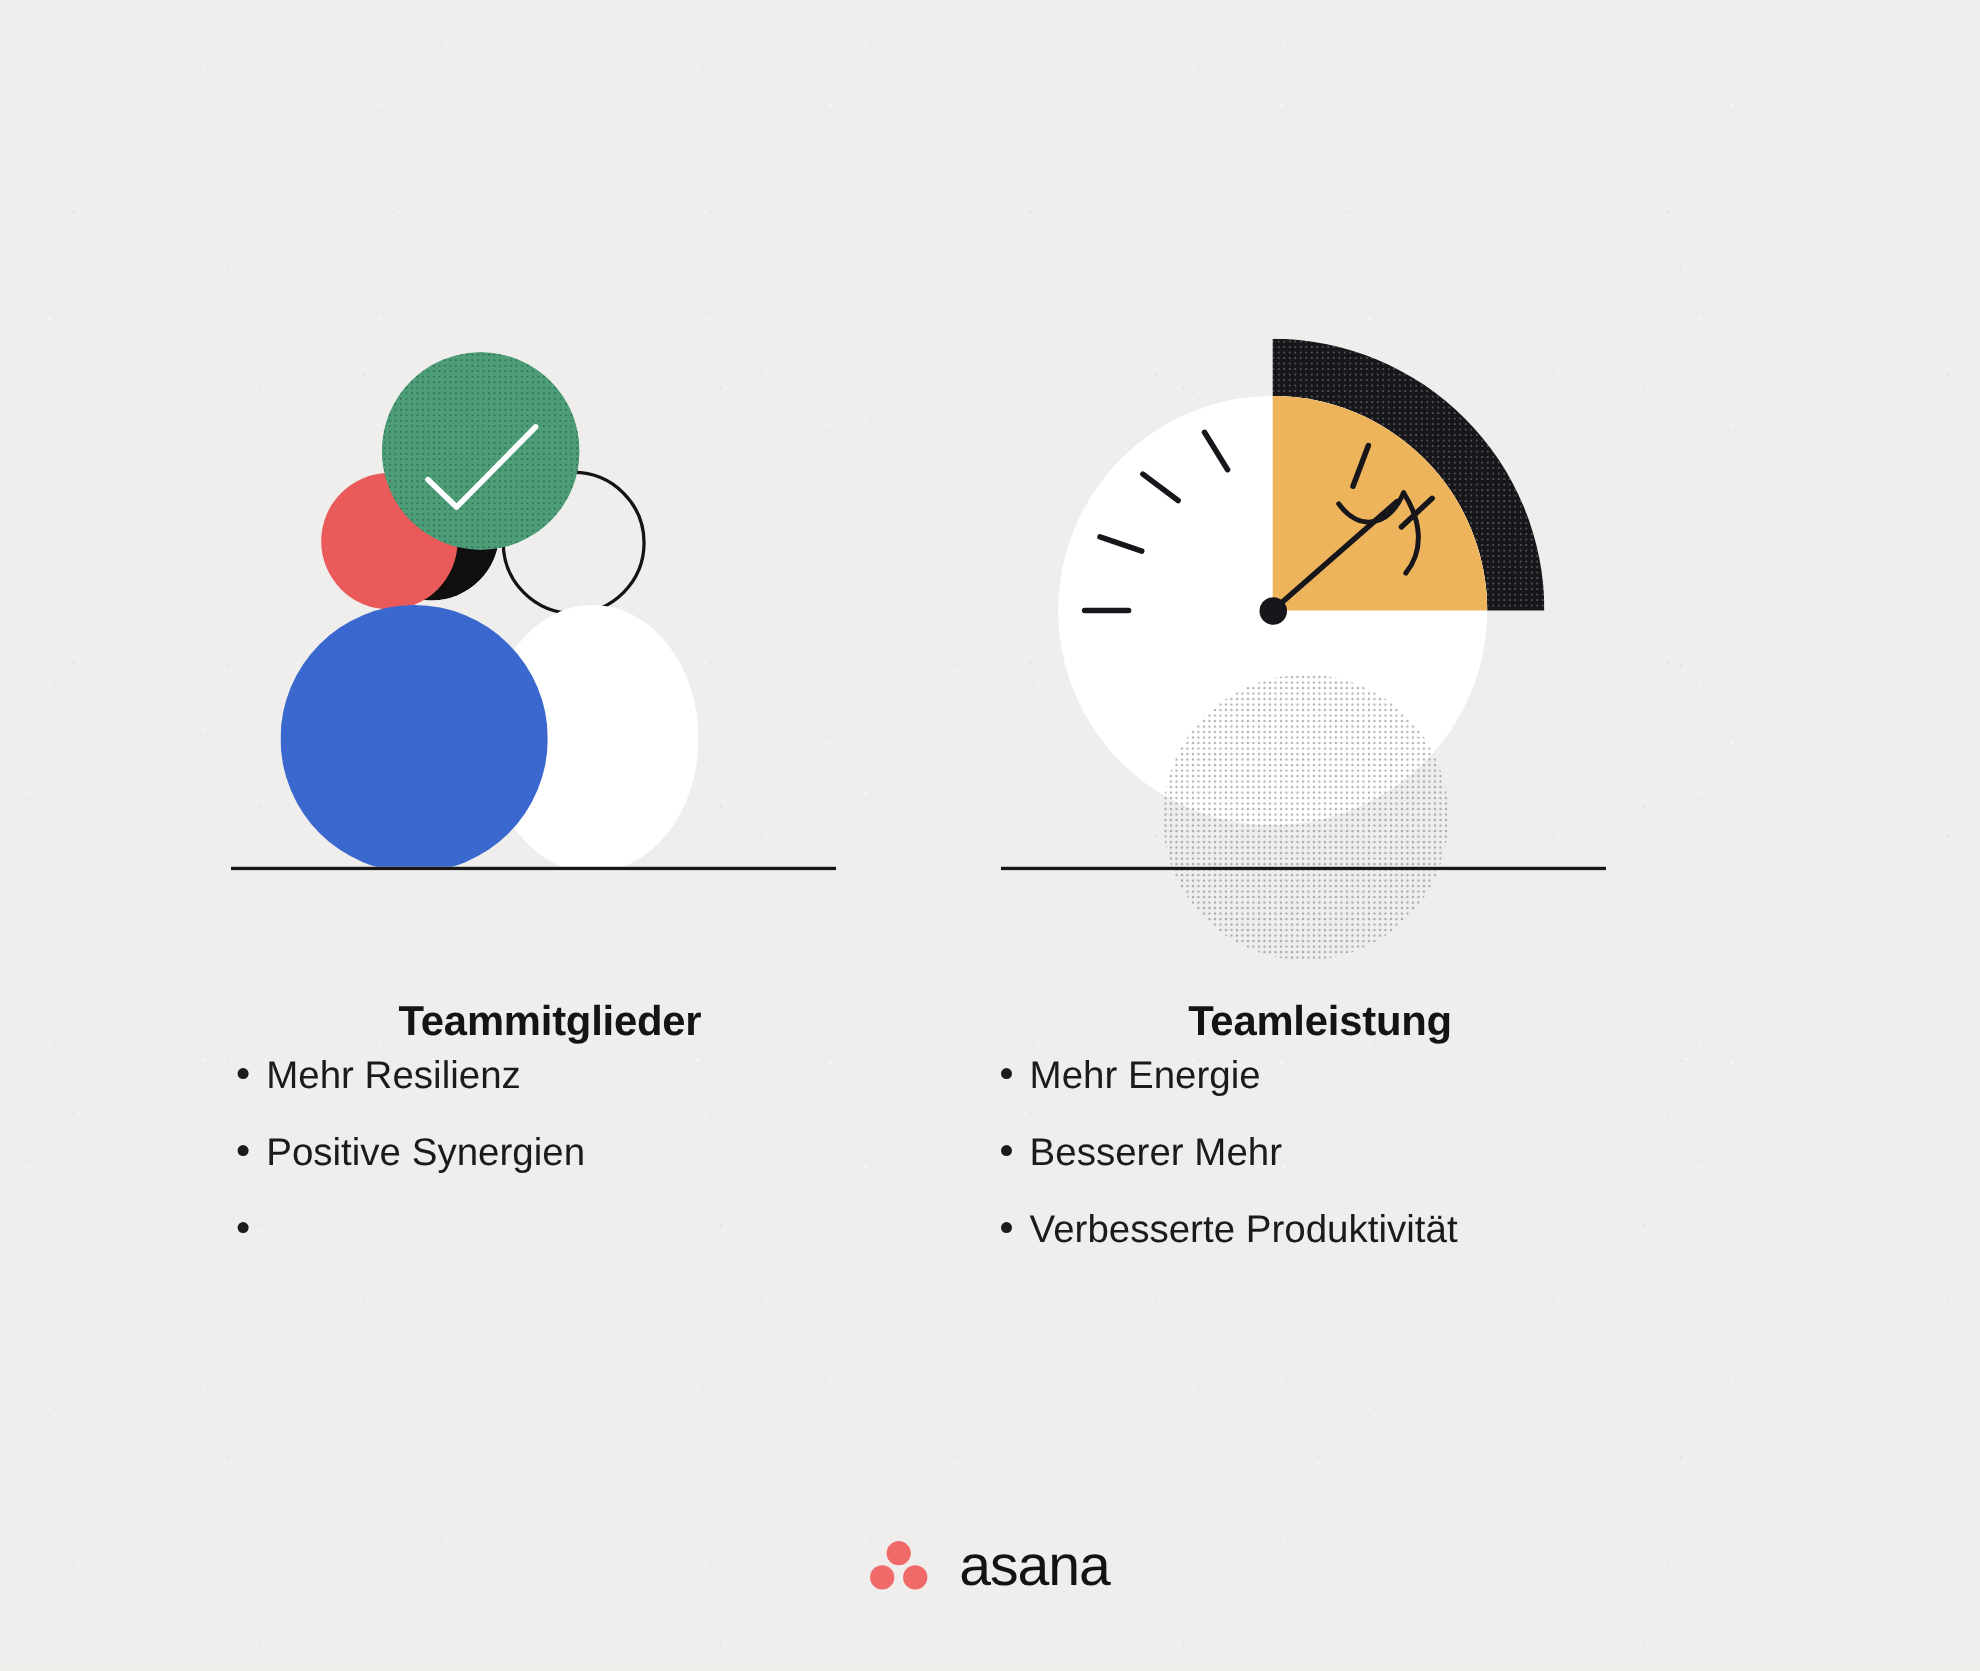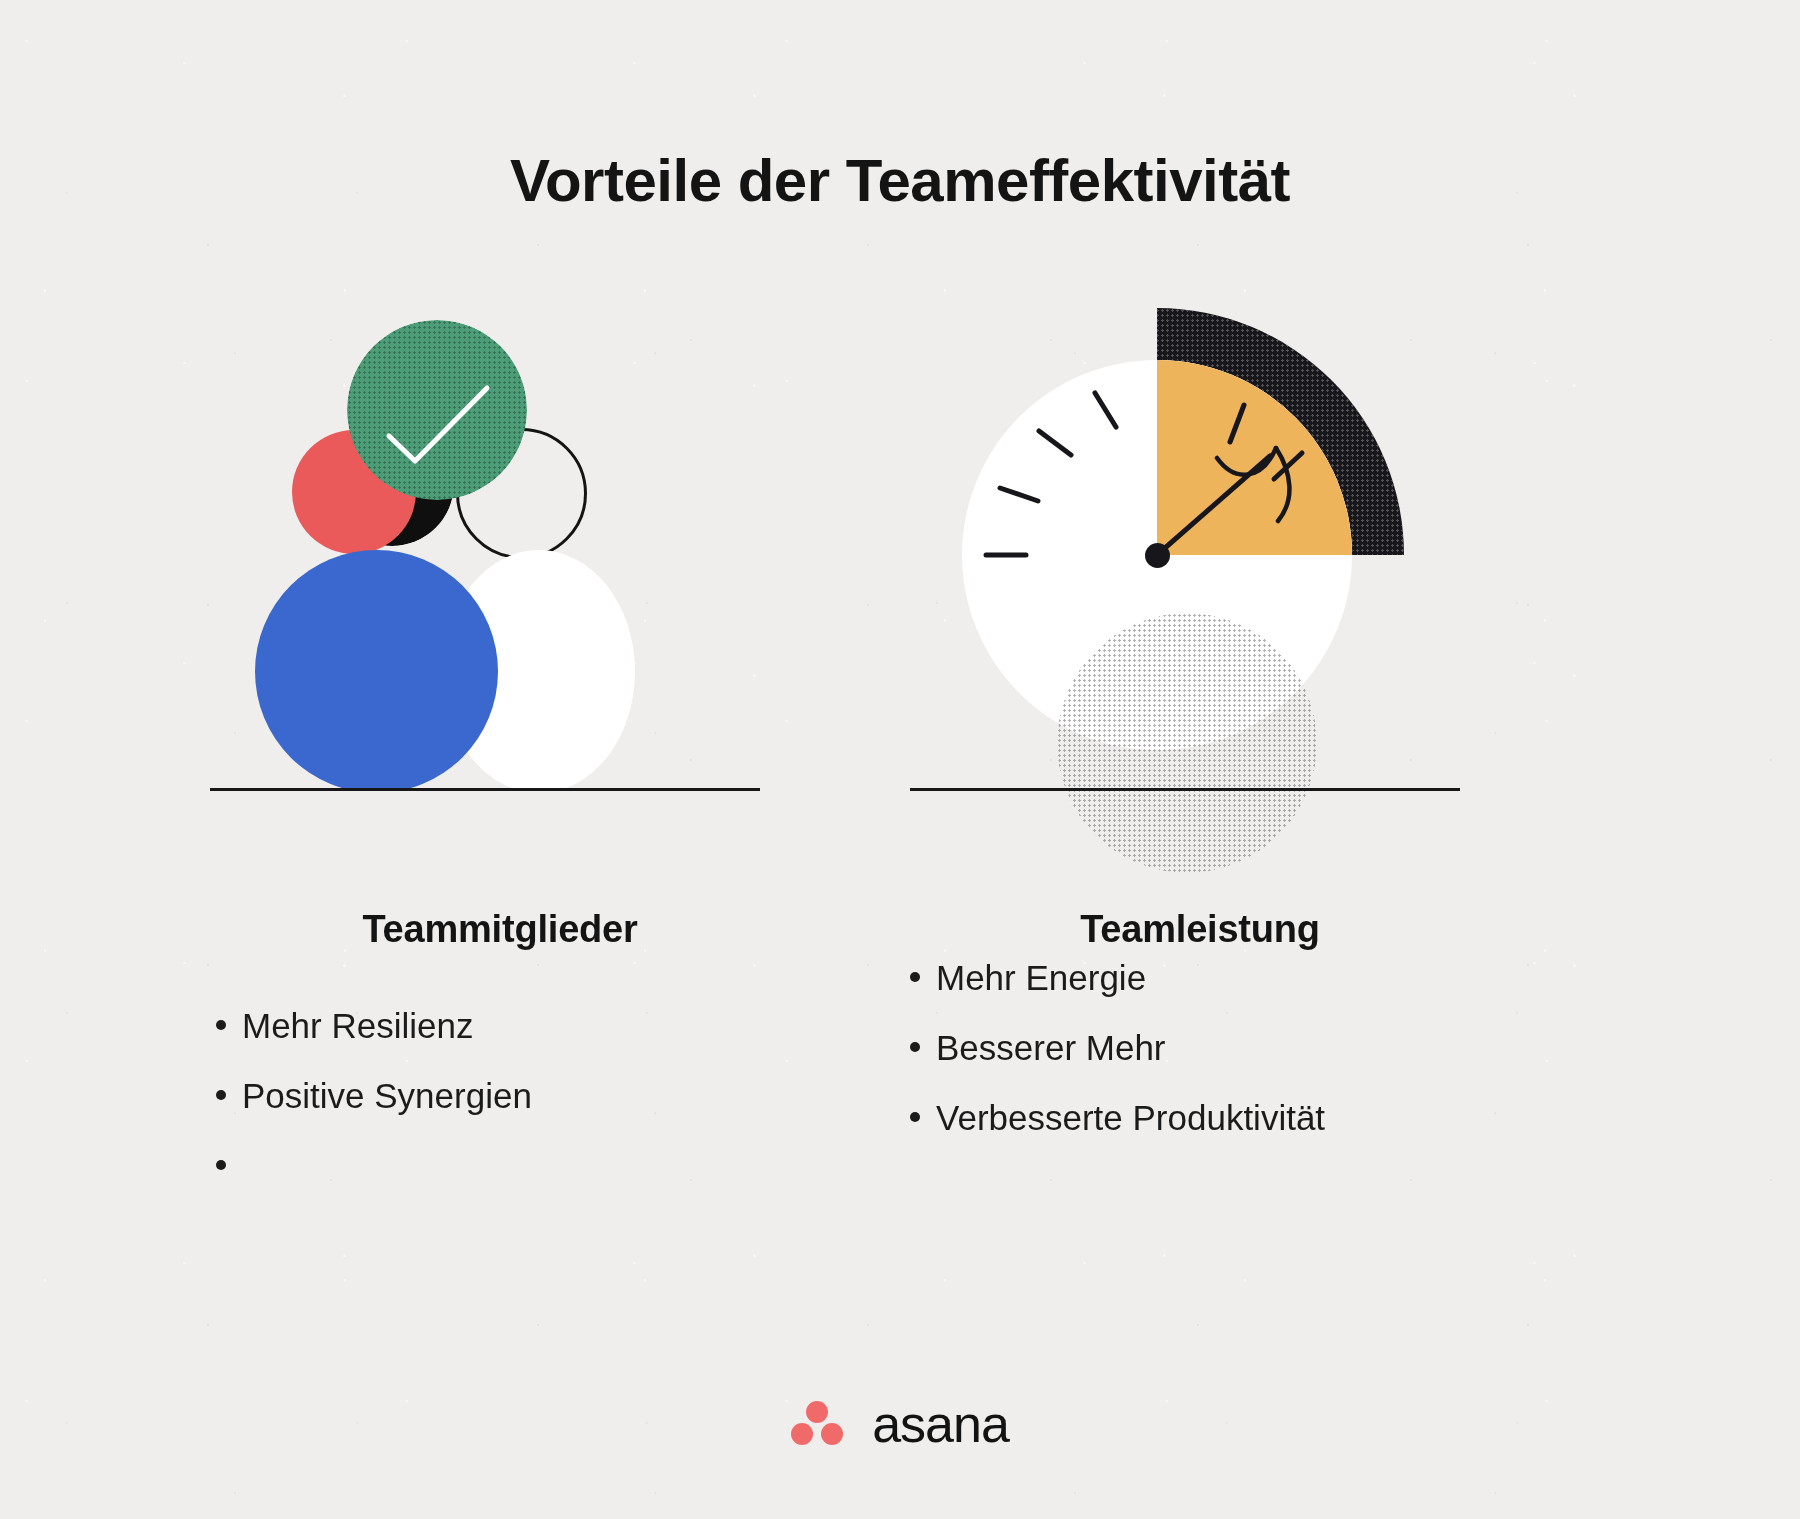--- a/index.html
+++ b/index.html
@@ -109,21 +109,21 @@
     display: inline-block;
     width: 10px;
     height: 10px;
     border-radius: 50%;
     background: #1b1b1b;
     vertical-align: middle;
     margin-right: 16px;
     position: relative;
     top: -4px;
   }
-  .col-left  .bullets { padding-left: 36px; margin-top: 48px; }
+  .col-left  .bullets { padding-left: 36px; }
   .col-right .bullets { padding-left: 0px; text-align: left; margin-left: 0; }
   .col-right .bullets li { margin-left: 0; }
 
   
   .l-outline-circle {
     position: absolute;
     left: 276px;
     top: 128px;
     width: 131px;
     height: 131px;
@@ -345,21 +345,20 @@
     line-height: 1;
   }
 </style>
 </head>
 <body>
 
 <div class="page">
 
   <div class="paper-noise"></div>
 
-  <h1 class="title">Vorteile der Teameffektivität</h1>
 
   <div class="col col-left">
 
     <div class="art">
 
       <div class="l-outline-circle"></div>
 
       <div class="l-lens"></div>
 
       <div class="l-red"></div>

